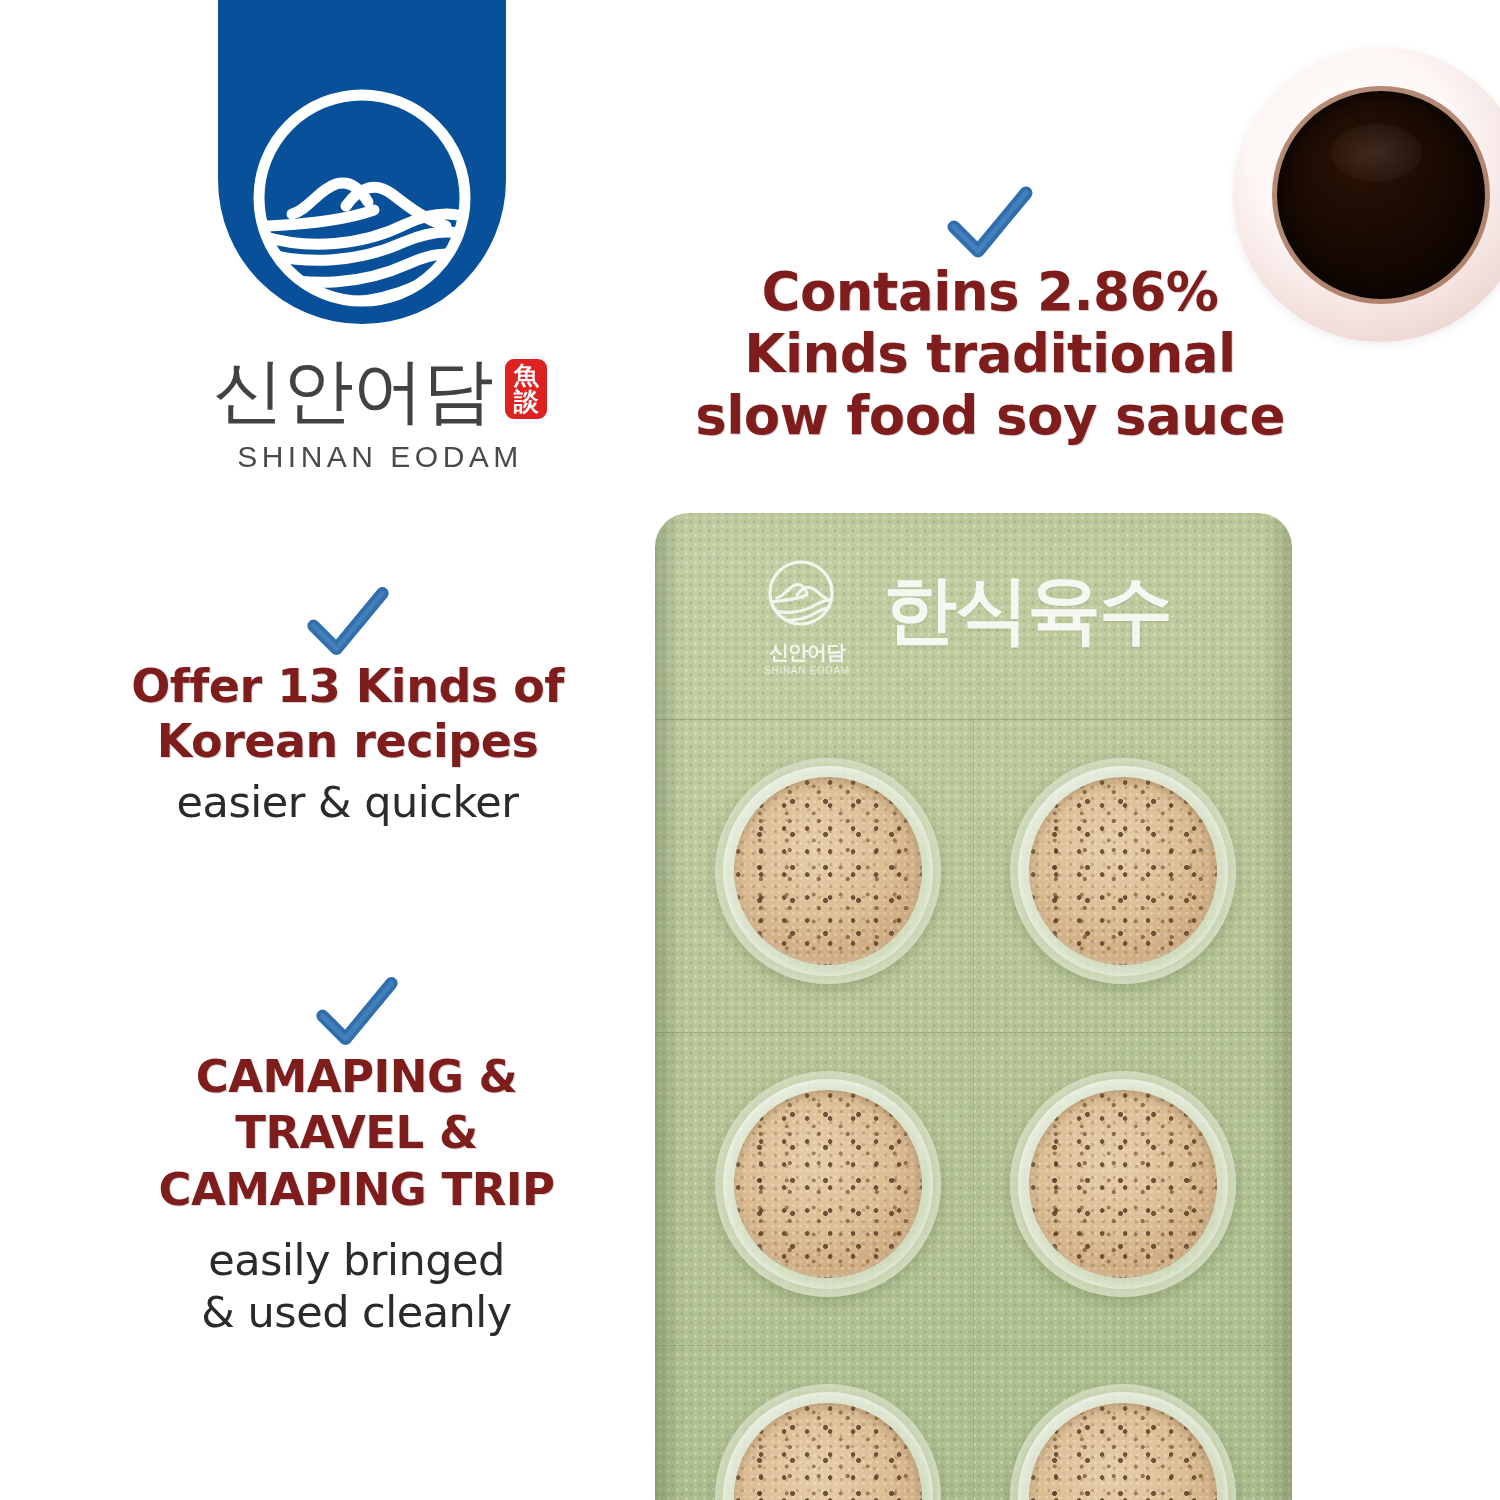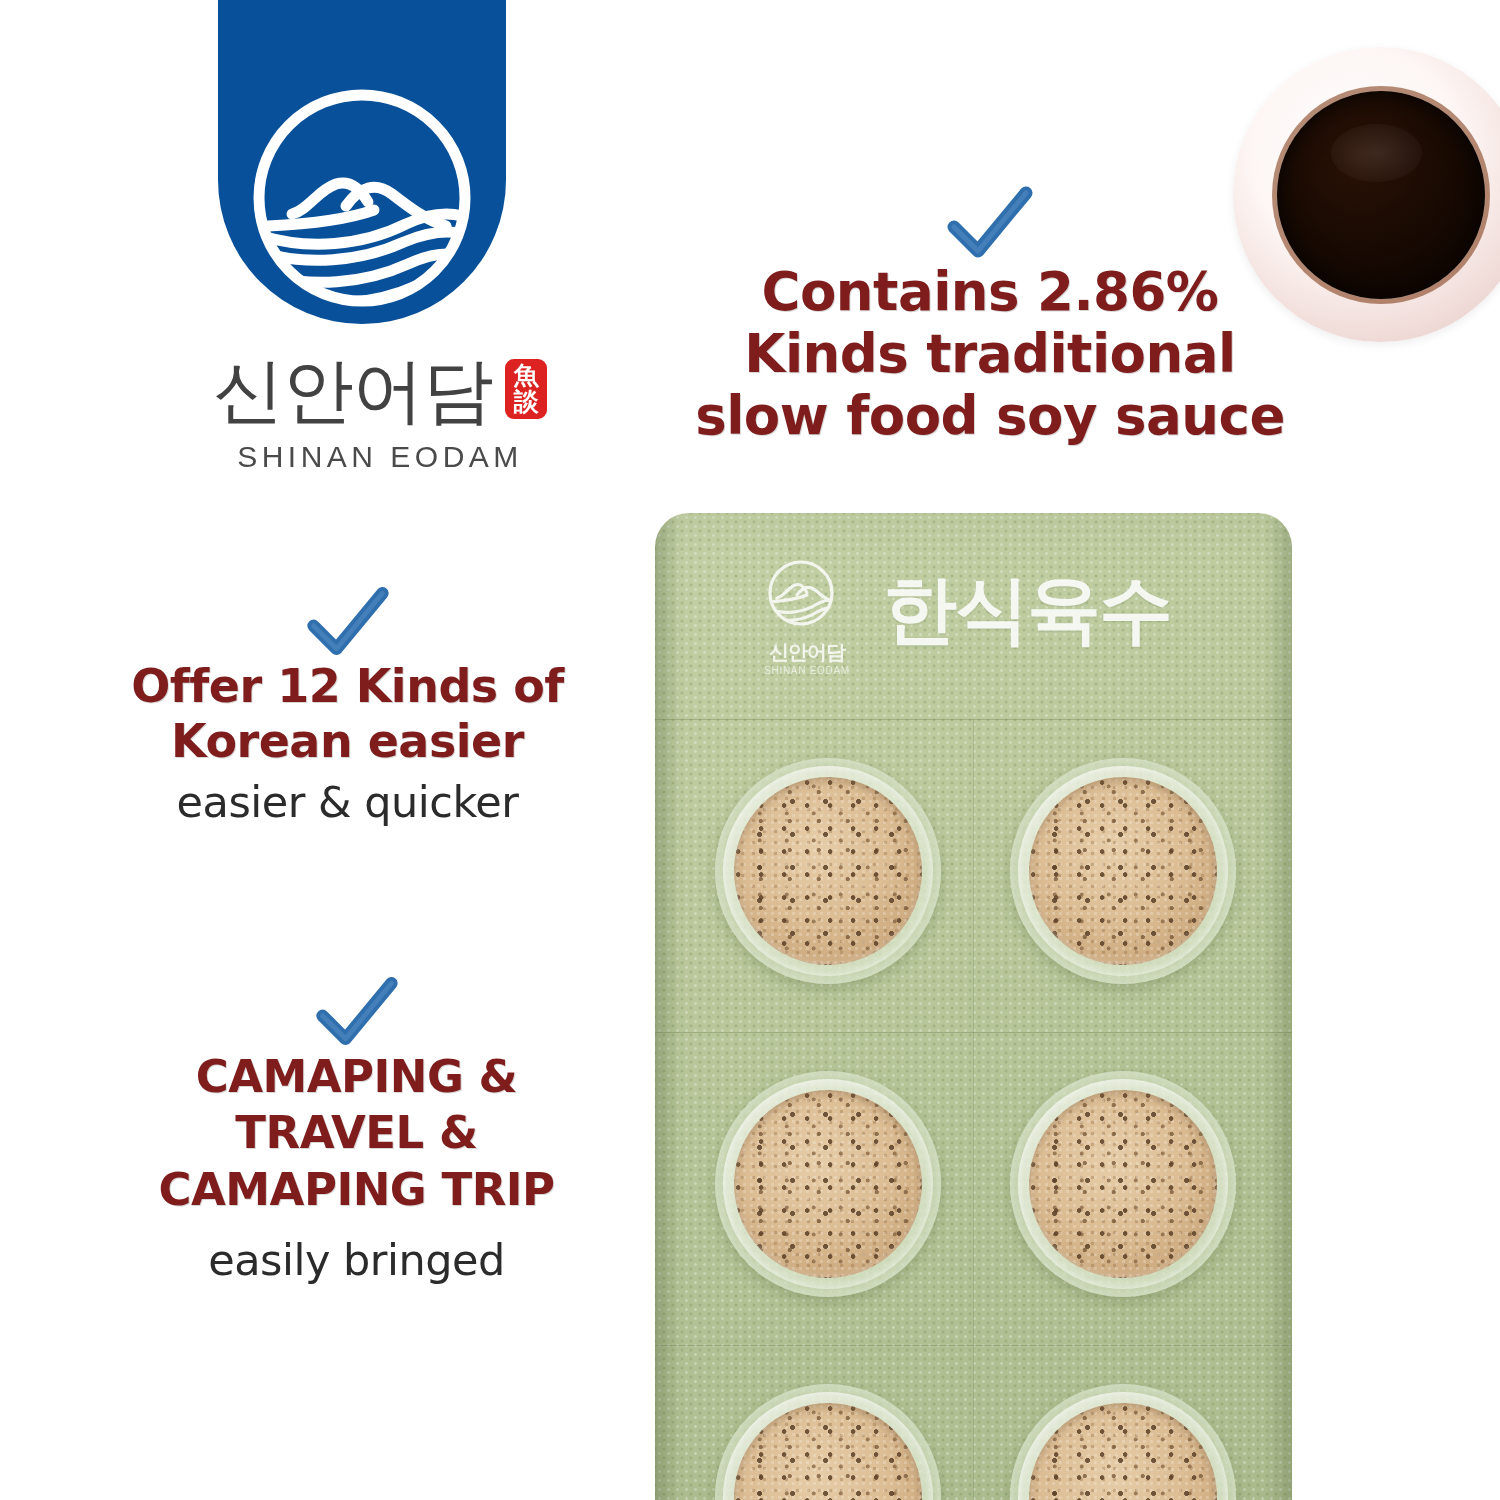--- a/index.html
+++ b/index.html
@@ -423,36 +423,37 @@
       <div>slow food soy sauce</div>
     </div>
   </div>
 
   <div class="feature" id="feature-recipes">
     <svg class="check-icon" width="88" height="74" viewBox="0 0 92 76">
       <path d="M10 42 L34 66 L82 8" fill="none" stroke="#2f6fad" stroke-width="13" stroke-linecap="round" stroke-linejoin="round"></path>
       <path d="M10 42 L34 66 L82 8" fill="none" stroke="#4d86bf" stroke-width="5" stroke-linecap="round" stroke-linejoin="round" opacity="0.7"></path>
     </svg>
     <div class="feat-head">
-      <div>Offer 12 Kinds of</div>
-      <div>Korean easier</div>
+      <div>Offer 13 Kinds of</div>
+      <div>Korean recipes</div>
     </div>
     <div class="feat-sub">
       <div>easier &amp; quicker</div>
     </div>
   </div>
 
   <div class="feature" id="feature-travel">
     <svg class="check-icon" width="88" height="74" viewBox="0 0 92 76">
       <path d="M10 42 L34 66 L82 8" fill="none" stroke="#2f6fad" stroke-width="13" stroke-linecap="round" stroke-linejoin="round"></path>
       <path d="M10 42 L34 66 L82 8" fill="none" stroke="#4d86bf" stroke-width="5" stroke-linecap="round" stroke-linejoin="round" opacity="0.7"></path>
     </svg>
     <div class="feat-head">
       <div>CAMAPING &amp;</div>
       <div>TRAVEL &amp;</div>
       <div>CAMAPING TRIP</div>
     </div>
     <div class="feat-sub">
       <div>easily bringed</div>
+      <div>&amp; used cleanly</div>
     </div>
   </div>
 
 </div>
 
 </body></html>

